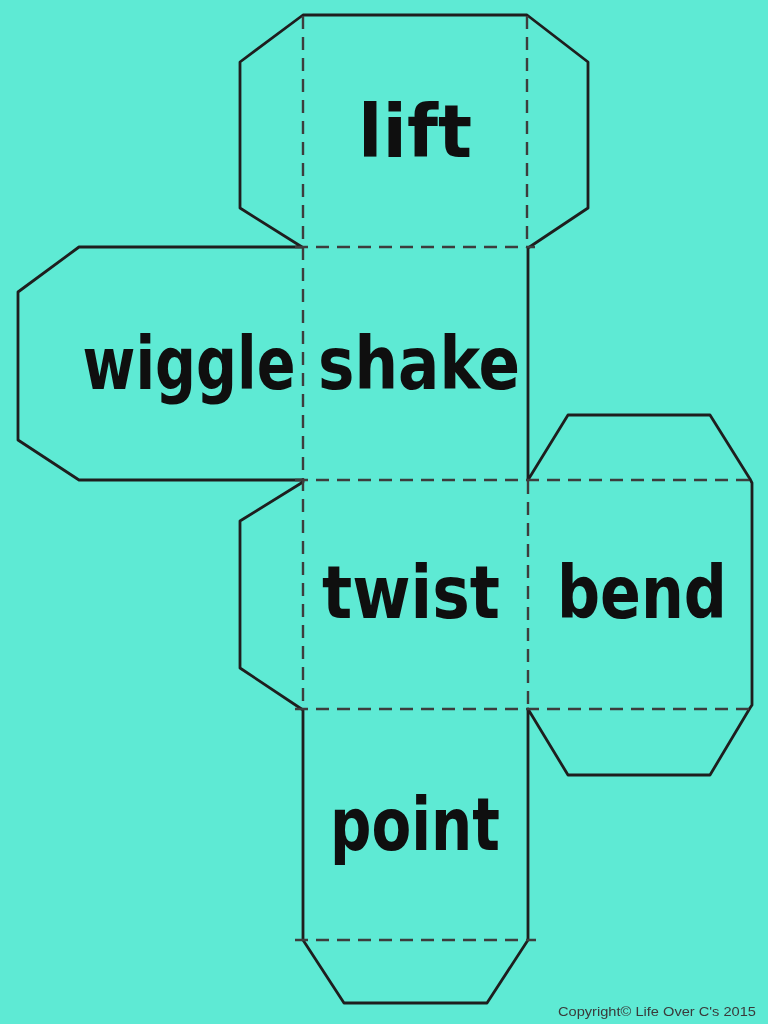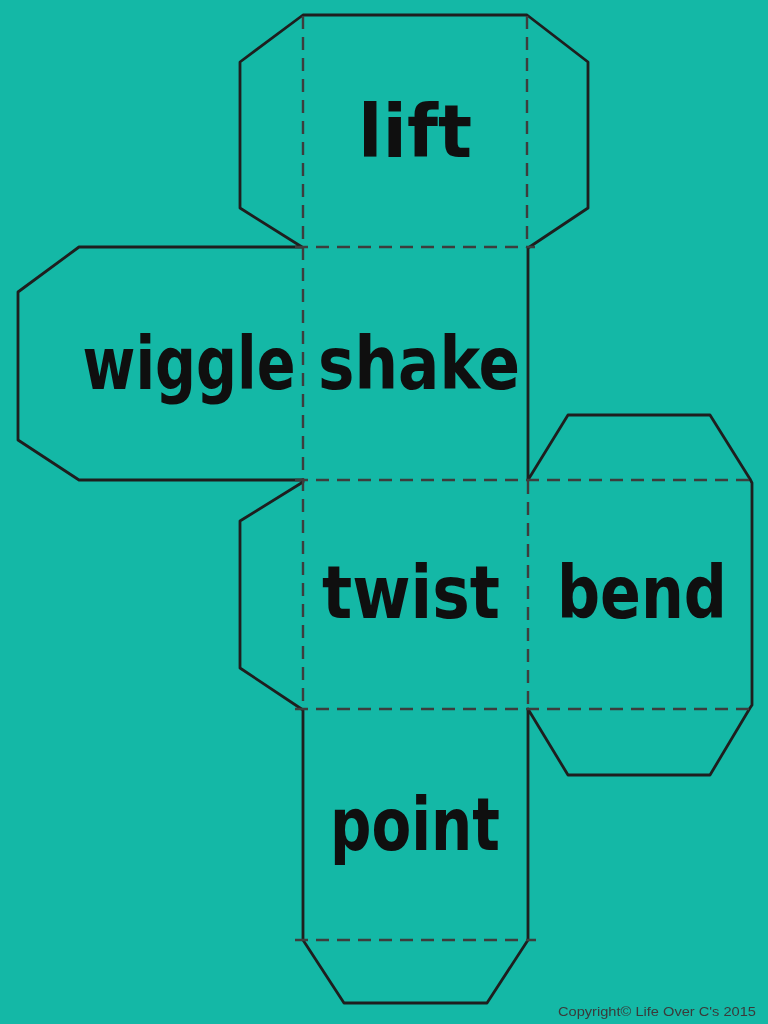--- a/index.html
+++ b/index.html
@@ -4,21 +4,21 @@
 <style>
   html, body {
     margin: 0;
     padding: 0;
     background: #ffffff;
   }
   .page {
     position: relative;
     width: 768px;
     height: 1024px;
-    background: #14b8a6;
+    background: #5eead4;
     overflow: hidden;
   }
   svg { display: block; }
   .face-label {
     font-family: "DejaVu Sans", sans-serif;
     font-weight: 700;
     font-size: 73px;
   }
   .copyright {
     font-family: "Liberation Sans", sans-serif;

